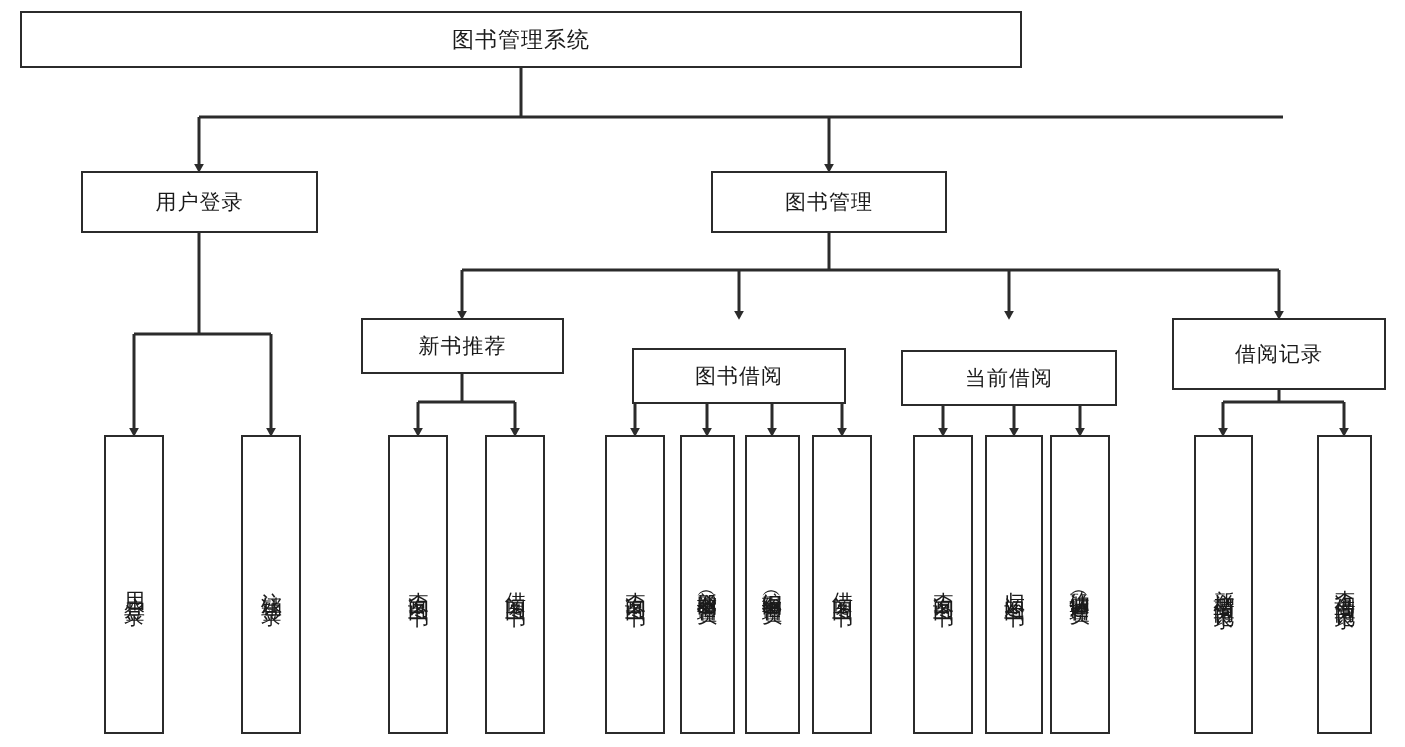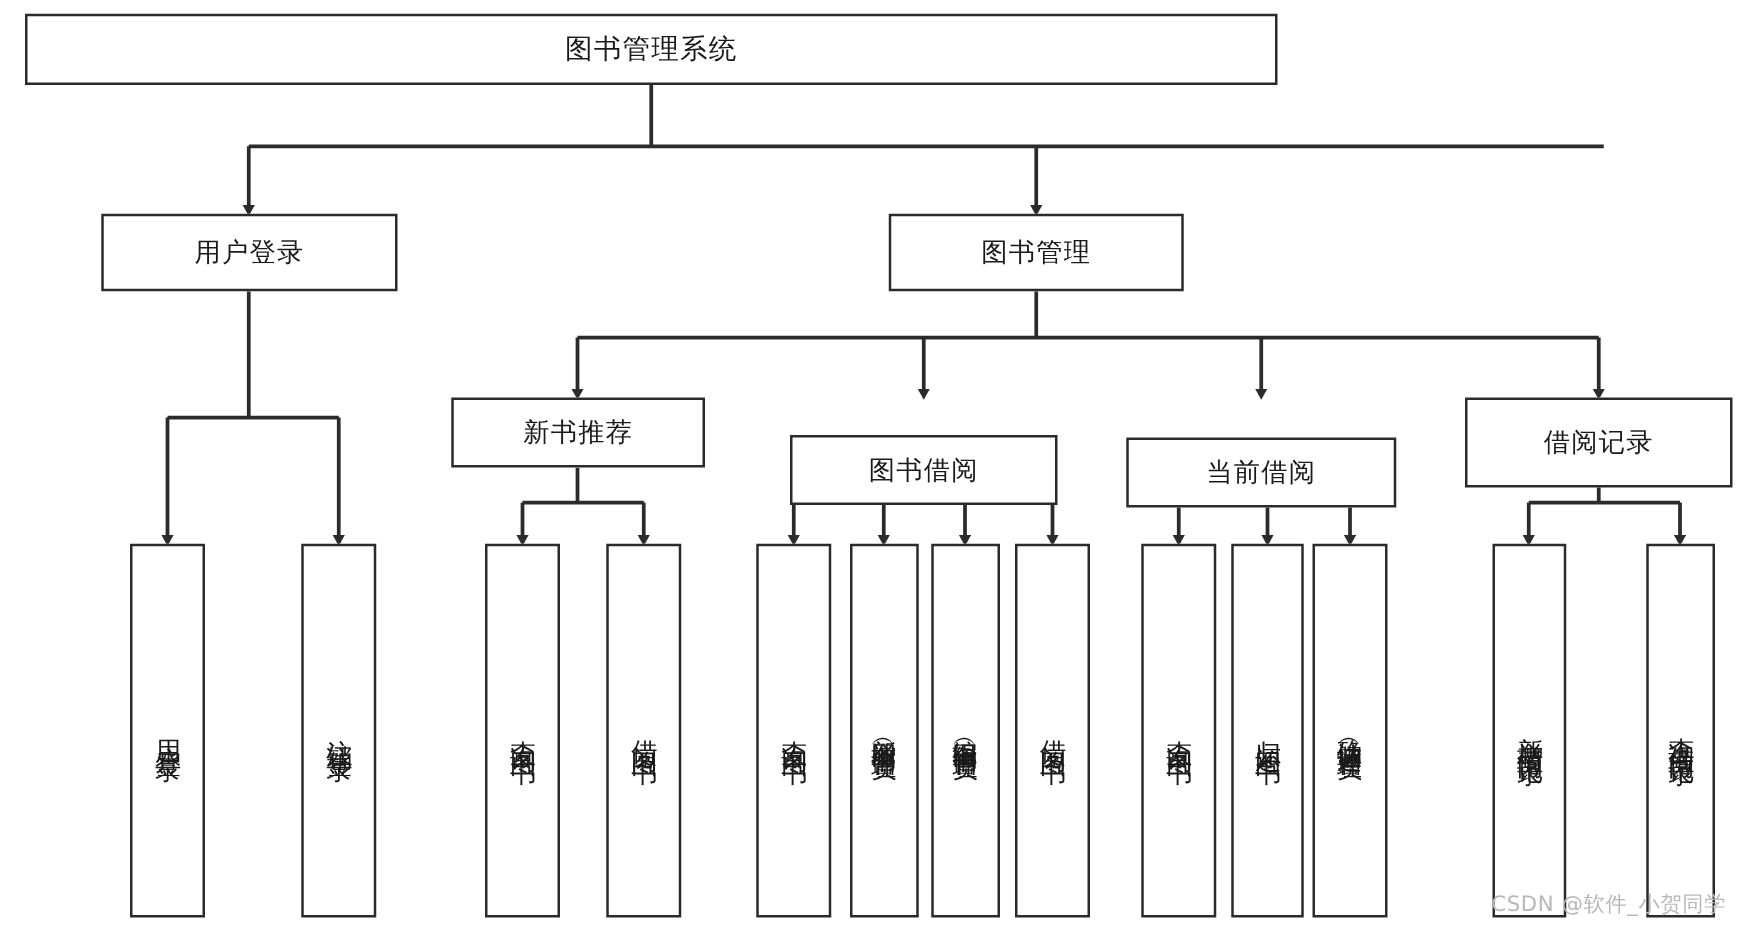--- a/index.html
+++ b/index.html
@@ -194,14 +194,13 @@
     <span class="node-label" style="letter-spacing:2px; font-size:20px;">确认归还（管理员）</span>
   </div>
 
   <div class="node v" style="left:1194px; top:435px; width:59px; height:299px;">
     <span class="node-label" style="letter-spacing:4px;">新增借阅记录</span>
   </div>
   <div class="node v" style="left:1317px; top:435px; width:55px; height:299px;">
     <span class="node-label" style="letter-spacing:4px;">查询借阅记录</span>
   </div>
 
-  <div class="watermark">CSDN @软件_小贺同学</div>
 </div>
 
 </body></html>

